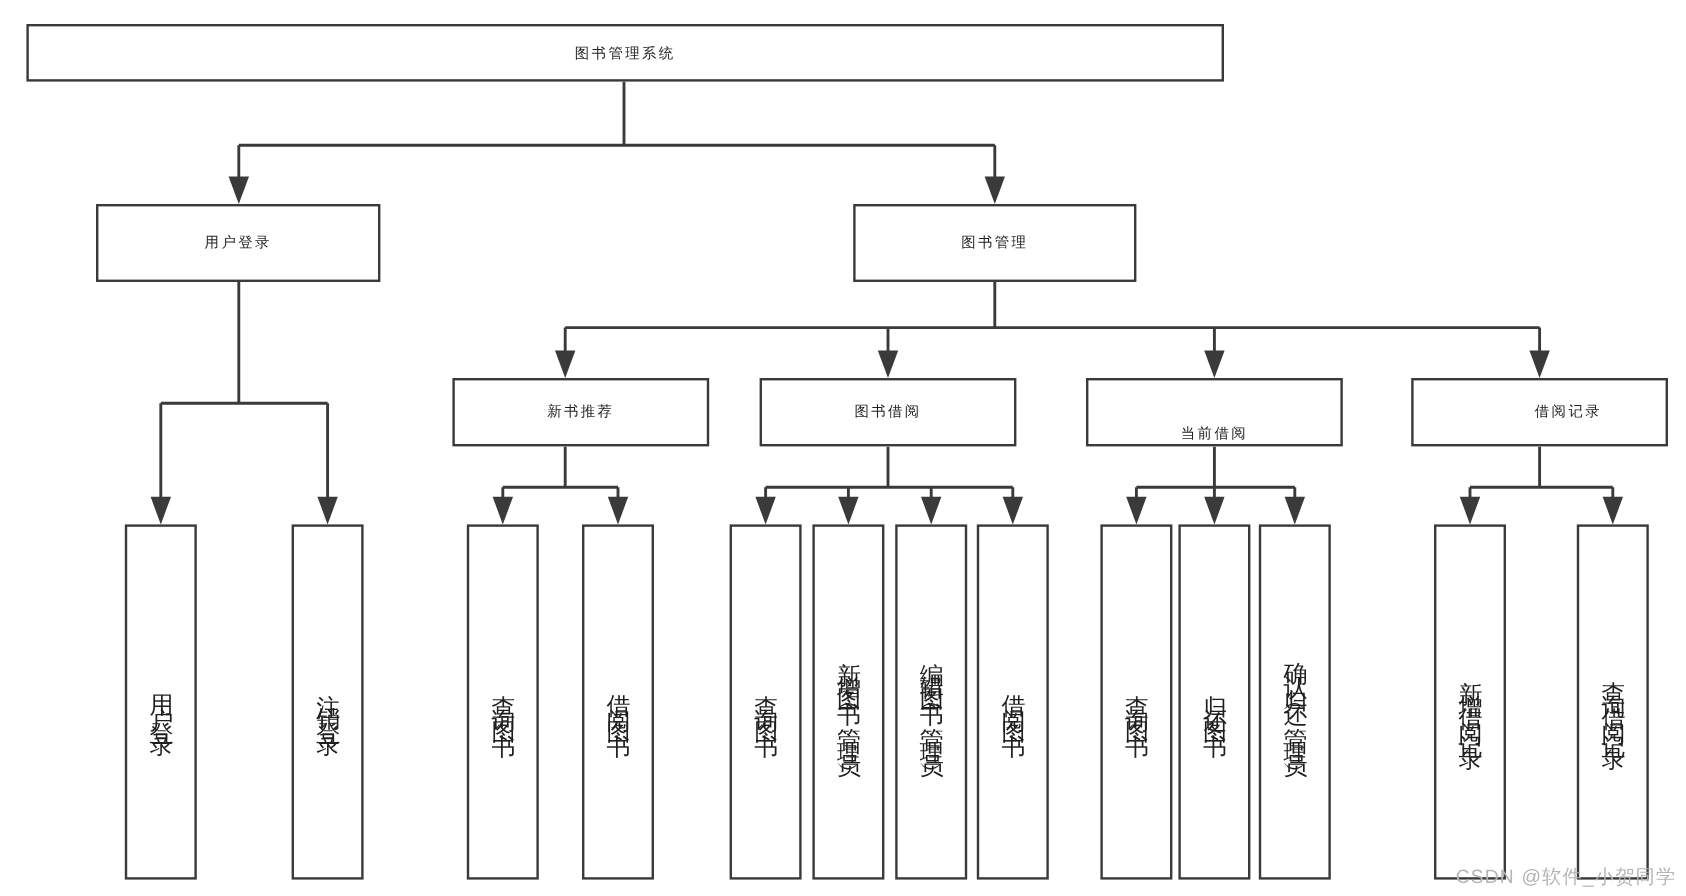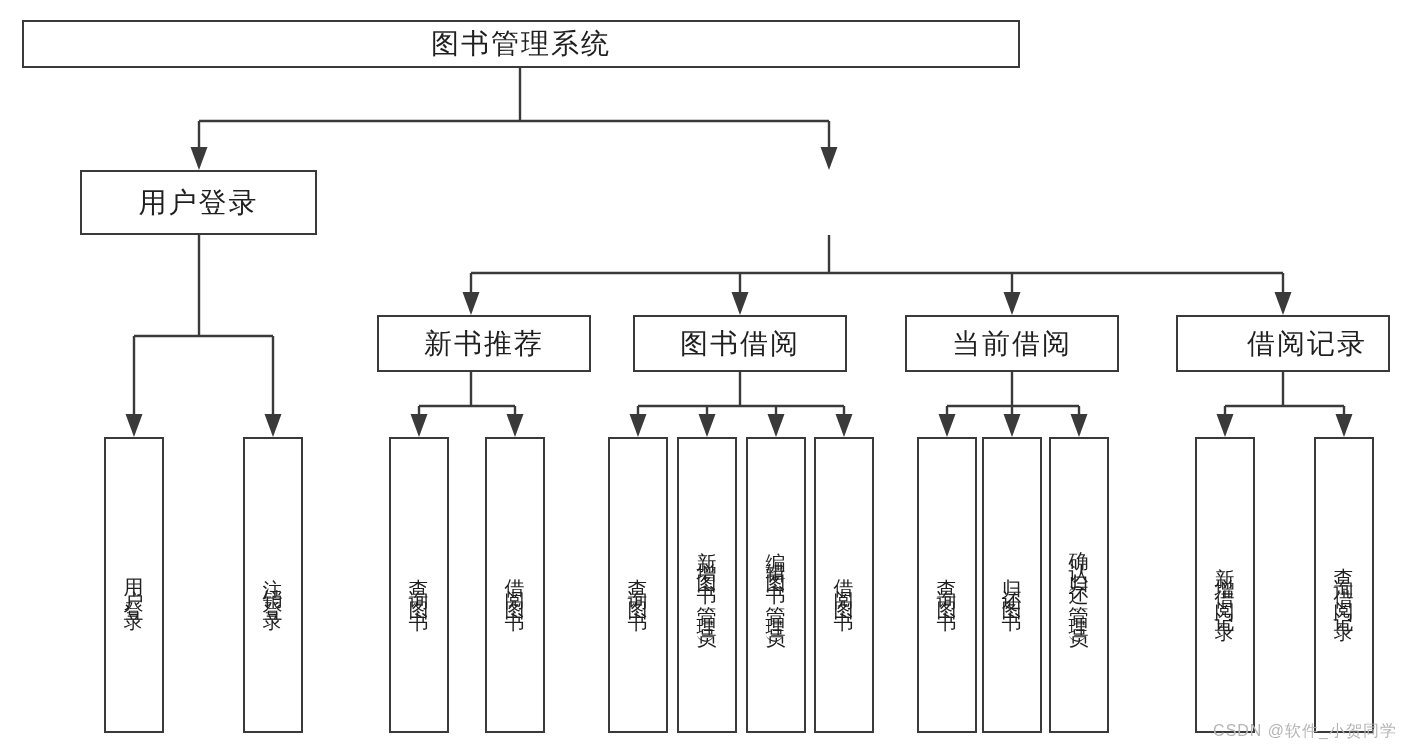--- a/index.html
+++ b/index.html
@@ -10,42 +10,42 @@
     position:relative;width:1405px;height:747px;background:var(--background);
     font-family:"Liberation Sans","DejaVu Sans",sans-serif;overflow:hidden;
   }
   svg.wires{position:absolute;left:0;top:0;z-index:1;}
   svg.wires path{stroke:var(--line);stroke-width:2.4;fill:none;}
   svg.wires polygon{fill:var(--line);stroke:none;}
   .box{
     position:absolute;z-index:2;background:var(--background);
     border:2.5px solid var(--line);box-sizing:border-box;
     display:flex;align-items:center;justify-content:center;
-    color:var(--text);font-size:28px;letter-spacing:2px;white-space:nowrap;
+    color:var(--text);font-size:12px;letter-spacing:2px;white-space:nowrap;
   }
   .leaf{
     position:absolute;z-index:2;top:437px;width:60px;height:296px;
     background:var(--background);border:2.5px solid var(--line);box-sizing:border-box;
     display:flex;align-items:center;justify-content:center;
   }
   .leaf .vtext{
     writing-mode:vertical-rl;text-orientation:mixed;
     color:var(--text);font-size:20px;line-height:1;letter-spacing:11px;
   }
   .watermark{
     position:absolute;z-index:5;right:8px;bottom:5px;
     color:var(--watermark);font-size:16px;letter-spacing:1px;white-space:nowrap;
   }
   
   .n-root{left:22px;top:20px;width:998px;height:48px;}
   .n-l2-0{left:80px;top:170px;width:237px;height:65px;}
   .n-l2-1{left:711px;top:170px;width:236px;height:65px;}
   .n-l3-0{left:364px;top:315px;width:214px;height:57px;margin-left:13px;}
   .n-l3-1{left:633px;top:315px;width:214px;height:57px;}
-  .n-l3-2{left:905px;top:315px;width:214px;height:57px;}
+  .n-l3-2{left:905px;top:315px;width:214px;height:57px;align-items:flex-end;}
   .n-l3-3{left:1176px;top:315px;width:214px;height:57px;padding-left:48px;}
   .lf-0{left:104px;}  .lf-1{left:243px;}  .lf-2{left:389px;}  .lf-3{left:485px;}
   .lf-4{left:608px;}  .lf-5{left:677px;}  .lf-6{left:746px;}  .lf-7{left:814px;}
   .lf-8{left:917px;}  .lf-9{left:982px;}  .lf-10{left:1049px;}
   .lf-11{left:1195px;} .lf-12{left:1314px;}
 </style>
 </head>
 <body>
 
 <div class="stage">
@@ -88,20 +88,23 @@
     <polygon points="1216.5,414 1233.5,414 1225,437"></polygon>
     <polygon points="1335.5,414 1352.5,414 1344,437"></polygon>
   </svg>
 
   <div class="box n-root">
     <span>图书管理系统</span>
   </div>
 
   <div class="box n-l2-0">
     <span>用户登录</span>
+  </div>
+  <div class="box n-l2-1">
+    <span>图书管理</span>
   </div>
 
   <div class="box n-l3-0">
     <span>新书推荐</span>
   </div>
   <div class="box n-l3-1">
     <span>图书借阅</span>
   </div>
   <div class="box n-l3-2">
     <span>当前借阅</span>

